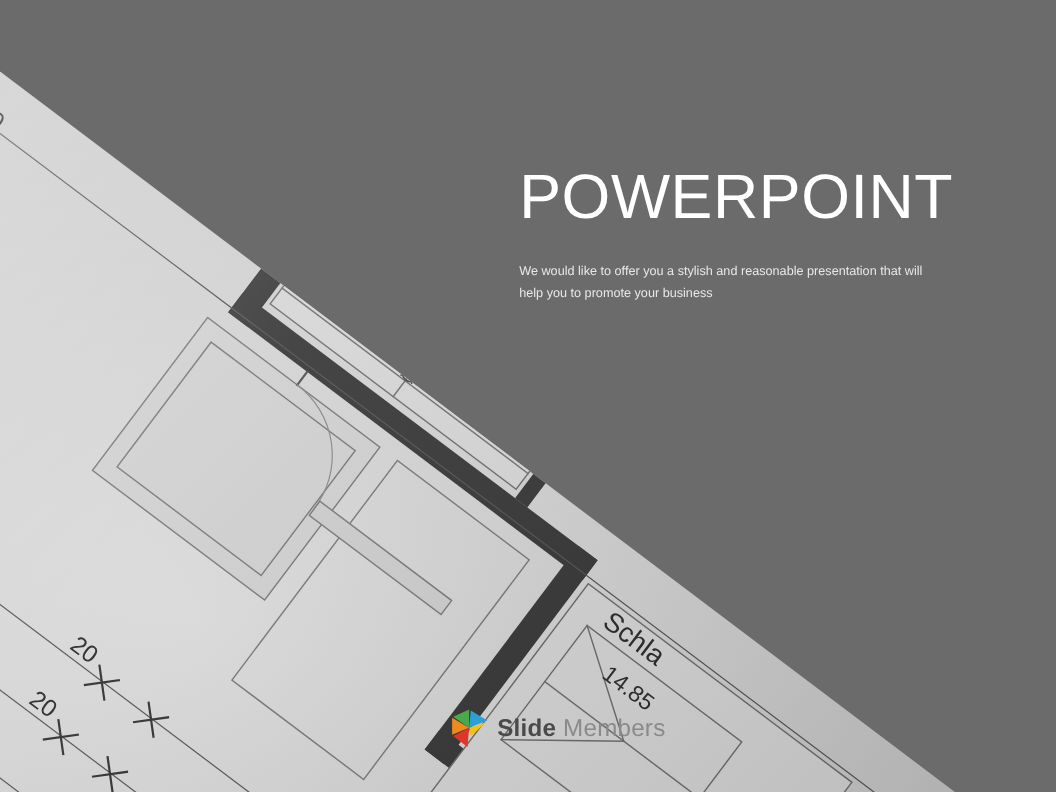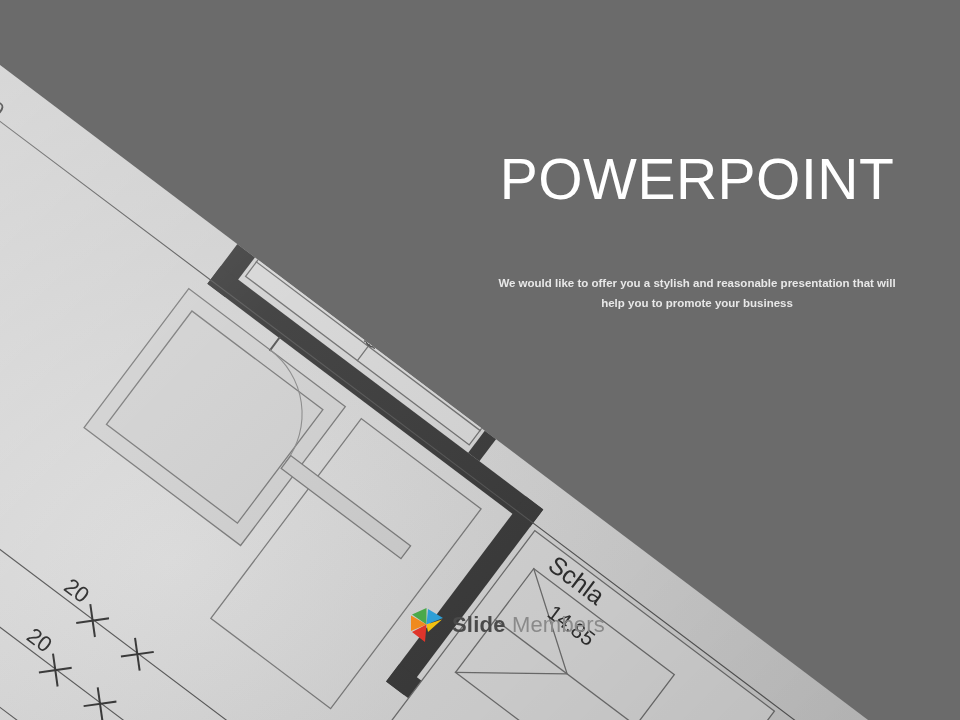--- a/index.html
+++ b/index.html
@@ -50,24 +50,24 @@
     height: 1200px;
     transform: rotate(37deg);
     transform-origin: 480px 620px;
   }
 
   #plan-rotor svg { display: block; width: 100%; height: 100%; }
 
   
   #text-block {
     position: absolute;
-    right: 48px;
+    right: 58px;
     top: 150px;
     width: 430px;
-    text-align: center;
+    text-align: left;
   }
 
   #title-main {
     font-size: 57px;
     line-height: 1.02;
     font-weight: 300;
     color: #ffffff;
     letter-spacing: 0.5px;
     white-space: nowrap;
   }
@@ -76,32 +76,32 @@
     font-size: 57px;
     line-height: 1.12;
     font-weight: 700;
     color: #ffffff;
     letter-spacing: 0.5px;
     white-space: nowrap;
     margin-top: 12px;
   }
 
   #tagline {
-    margin-top: 66px;
+    margin-top: 30px;
     font-size: 11.5px;
     line-height: 1.72;
     color: #e8e8e8;
-    font-weight: 700;
+    font-weight: 400;
   }
 
   
   #logo {
     position: absolute;
     left: 409px;
-    top: 606px;
+    top: 643px;
     display: flex;
     align-items: center;
     gap: 7px;
   }
 
   #logo-mark { width: 36px; height: 38px; display: block; }
 
   #logo-text {
     font-size: 22px;
     letter-spacing: 0.2px;

